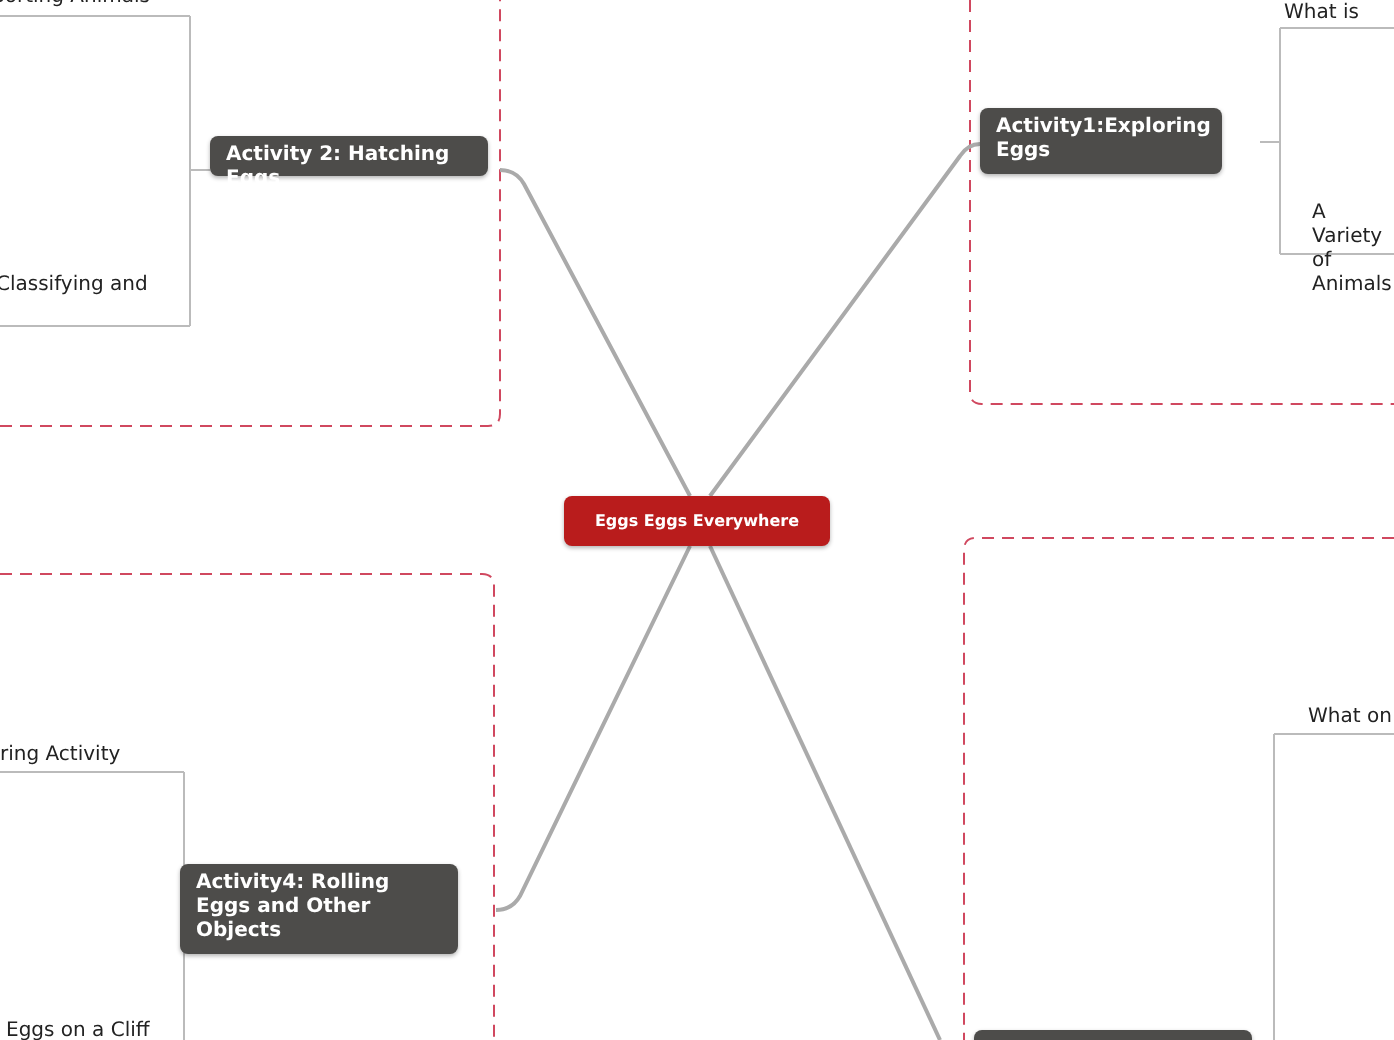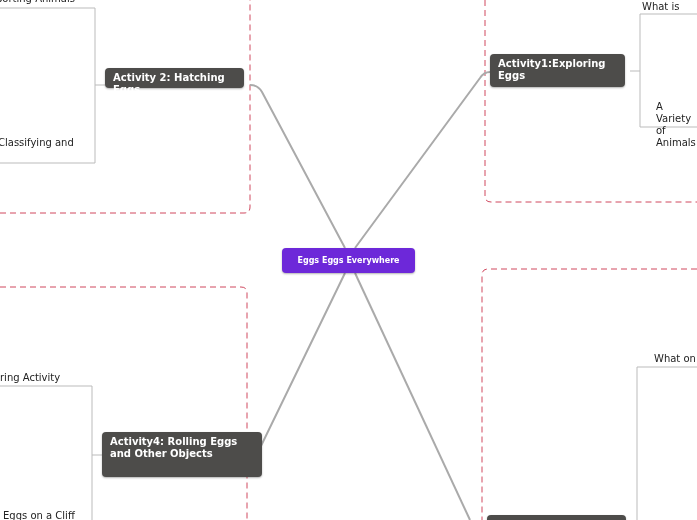--- a/index.html
+++ b/index.html
@@ -1,19 +1,19 @@
 <!DOCTYPE html>
 <html><head>
 <meta charset="utf-8">
 <style>
   html, body { margin:0; padding:0; }
   body { width:697px; height:520px; position:relative; overflow:hidden; background:#ffffff; font-family:"DejaVu Sans", sans-serif; }
   svg.lines { position:absolute; left:0; top:0; width:697px; height:520px; }
   .node { position:absolute; background:#4d4c4a; color:#fff; font-weight:bold; font-size:10px; line-height:12px; border-radius:4px; padding:4px 8px; box-sizing:border-box; box-shadow:0 1px 2px rgba(0,0,0,0.3); }
-  .central { position:absolute; background:#6d28d9; color:#fff; font-weight:bold; font-size:8px; border-radius:4px; text-align:center; box-sizing:border-box; line-height:25px; box-shadow:0 1px 2px rgba(0,0,0,0.3); }
+  .central { position:absolute; background:#b91c1c; color:#fff; font-weight:bold; font-size:8px; border-radius:4px; text-align:center; box-sizing:border-box; line-height:25px; box-shadow:0 1px 2px rgba(0,0,0,0.3); }
   .leaf { position:absolute; color:#222; font-size:10px; line-height:12px; white-space:nowrap; }
 </style>
 </head>
 <body>
 
 <svg class="lines">
 
   <path d="M0,213 L244,213 Q250,213 250,207 L250,0" fill="none" stroke="#d0485f" stroke-width="1" stroke-dasharray="6,4"></path>
   <path d="M485,0 L485,196 Q485,202 491,202 L697,202" fill="none" stroke="#d0485f" stroke-width="1" stroke-dasharray="6,4"></path>
   <path d="M0,287 L241,287 Q247,287 247,293 L247,520" fill="none" stroke="#d0485f" stroke-width="1" stroke-dasharray="6,4"></path>
@@ -25,23 +25,23 @@
   <path d="M355,273 L470,520" fill="none" stroke="#aaa" stroke-width="2"></path>
 
   <path d="M105,85 L95,85 M95,8 L95,163 M0,8 L95,8 M0,163 L95,163" fill="none" stroke="#bbb" stroke-width="1"></path>
   <path d="M630,71 L640,71 M640,14 L640,127 M640,14 L697,14 M640,127 L697,127" fill="none" stroke="#bbb" stroke-width="1"></path>
   <path d="M102,455 L92,455 M92,386 L92,520 M0,386 L92,386" fill="none" stroke="#bbb" stroke-width="1"></path>
   <path d="M637,367 L637,520 M637,367 L697,367" fill="none" stroke="#bbb" stroke-width="1"></path>
 </svg>
 
 <div class="central" style="left:282px;top:248px;width:133px;height:25px;">Eggs Eggs Everywhere</div>
 
-<div class="node" style="left:490px;top:54px;width:135px;height:33px;">Activity1:Exploring Eggs</div>
+<div class="node" style="left:490px;top:54px;width:121px;height:33px;">Activity1:Exploring Eggs</div>
 <div class="node" style="left:105px;top:68px;width:139px;height:20px;">Activity 2: Hatching Eggs</div>
-<div class="node" style="left:102px;top:432px;width:160px;height:45px;">Activity4: Rolling Eggs and Other Objects</div>
+<div class="node" style="left:90px;top:432px;width:139px;height:45px;">Activity4: Rolling Eggs and Other Objects</div>
 <div class="node" style="left:487px;top:515px;width:139px;height:20px;"></div>
 
 <div class="leaf" style="left:642px;top:1px;">What is</div>
 <div class="leaf" style="left:656px;top:101px;white-space:normal;width:45px;">A Variety of Animals</div>
 <div class="leaf" style="left:-4px;top:-7px;">Sorting Animals</div>
 <div class="leaf" style="left:-2px;top:137px;">Classifying and</div>
 <div class="leaf" style="left:0px;top:372px;">ring Activity</div>
 <div class="leaf" style="left:3px;top:510px;">Eggs on a Cliff</div>
 <div class="leaf" style="left:654px;top:353px;">What on</div>
 

